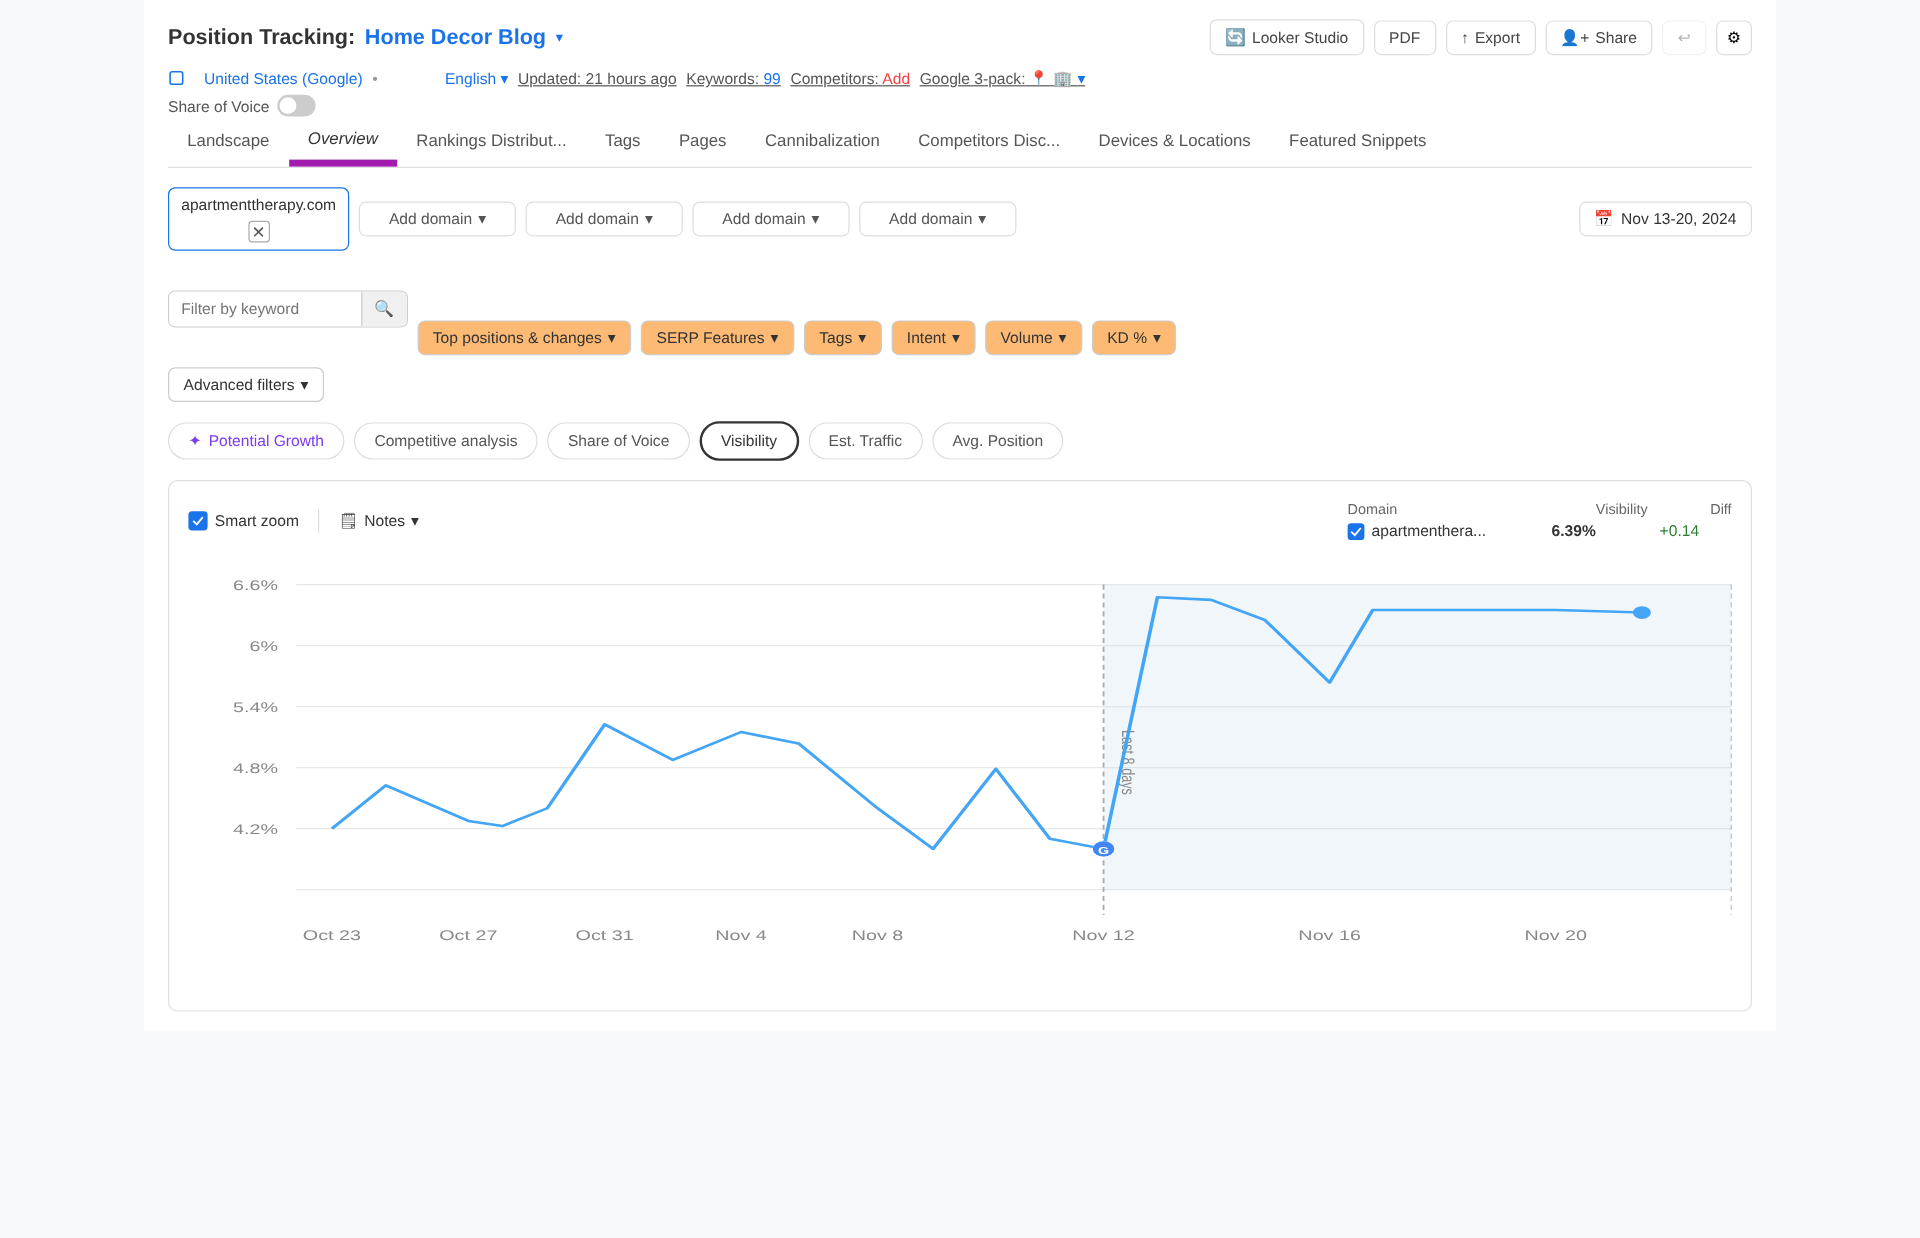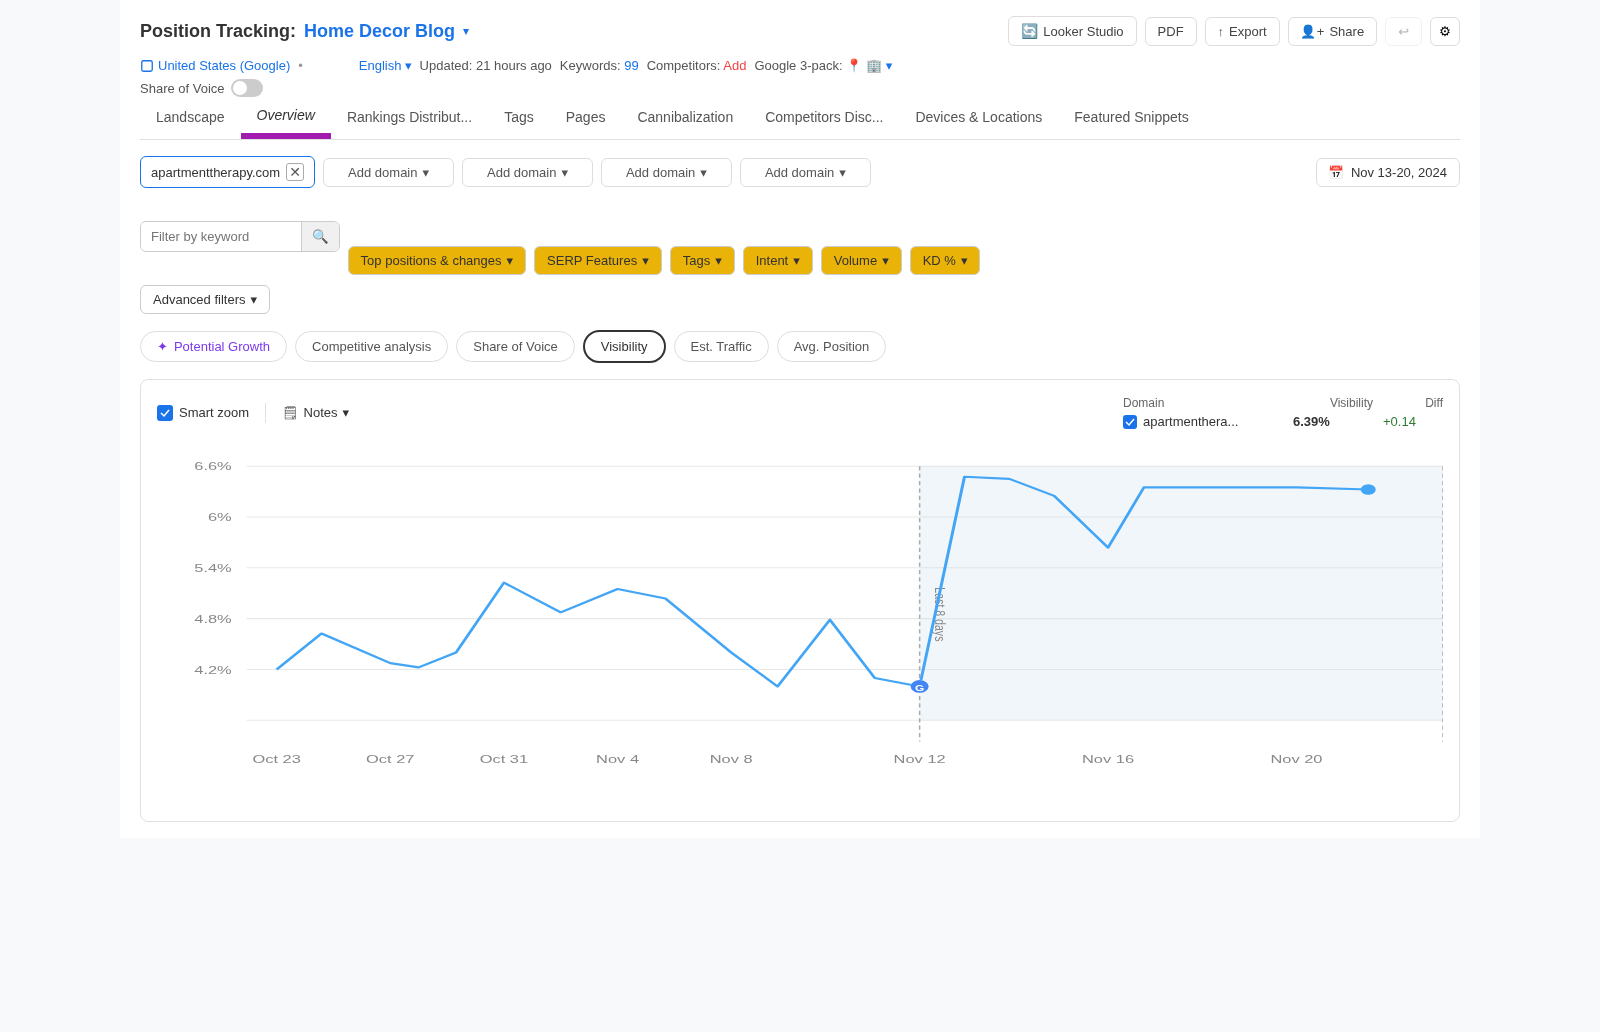--- a/index.html
+++ b/index.html
@@ -11,48 +11,48 @@
     .header-left { display: flex; align-items: center; gap: 8px; }
     .page-title { font-size: 18px; font-weight: 600; color: #333; }
     .project-name { font-size: 18px; font-weight: 600; color: #1a73e8; cursor: pointer; }
     .chevron-down { color: #1a73e8; font-size: 12px; }
     .header-right { display: flex; align-items: center; gap: 8px; }
     .btn-header { display: flex; align-items: center; gap: 5px; padding: 6px 12px; border: 1px solid #ddd; border-radius: 6px; background: #fff; cursor: pointer; font-size: 13px; color: #444; }
     .btn-settings { padding: 6px 8px; border: 1px solid #ddd; border-radius: 6px; background: #fff; cursor: pointer; }
 
     
     .sub-header { display: flex; align-items: center; flex-wrap: wrap; gap: 8px; margin-bottom: 6px; font-size: 13px; }
-    .location-badge { display: flex; align-items: center; gap: 4px; color: #1a73e8; cursor: pointer; }
+    .location-badge { display: flex; align-items: flex-start; gap: 16px; color: #1a73e8; cursor: pointer; }
     .location-badge svg { width: 14px; height: 14px; }
     .separator { color: #999; }
     .language { color: #1a73e8; cursor: pointer; padding-left: 48px; }
-    .meta-item { color: #555; }
+    .meta-item { color: #555; text-decoration: underline; }
     .meta-item a { color: #1a73e8; text-decoration: none; cursor: pointer; }
     .sov-toggle { display: flex; align-items: center; gap: 6px; font-size: 13px; color: #555; }
     .toggle { width: 32px; height: 18px; background: #ccc; border-radius: 9px; position: relative; cursor: pointer; }
     .toggle-knob { width: 14px; height: 14px; background: #fff; border-radius: 50%; position: absolute; top: 2px; left: 2px; transition: left 0.2s; }
 
     
     .tabs-nav { display: flex; align-items: center; gap: 0; border-bottom: 1px solid #e0e0e0; margin-bottom: 16px; overflow-x: auto; }
     .tab-item { padding: 10px 16px; cursor: pointer; font-size: 14px; color: #555; white-space: nowrap; border-bottom: 2px solid transparent; }
     .tab-item.active { color: #333; border-bottom: 6px solid #a21caf; font-weight: 500; font-style: italic; }
 
     
     .filter-bar { display: flex; align-items: center; gap: 8px; flex-wrap: wrap; margin-bottom: 10px; }
-    .domain-chip { display: flex; align-items: center; gap: 6px; padding: 6px 10px; border: 1.5px solid #1a73e8; border-radius: 6px; background: #fff; font-size: 13px; color: #333; }
+    .domain-chip { display: flex; align-items: center; gap: 6px; padding: 6px 10px; border: 1.5px solid #1a73e8; border-radius: 6px; background: #fff; font-size: 13px; color: #333; flex-direction: column; }
     .chip-close { cursor: pointer; color: #555; font-size: 14px; width: 18px; height: 18px; display: flex; align-items: center; justify-content: center; border: 1px solid #aaa; border-radius: 3px; }
     .add-domain-btn { display: flex; align-items: center; gap: 5px; padding: 6px 24px; border: 1px solid #ddd; border-radius: 6px; background: #fff; cursor: pointer; font-size: 13px; color: #555; }
     .date-range-btn { display: flex; align-items: center; gap: 6px; padding: 6px 12px; border: 1px solid #ddd; border-radius: 6px; background: #fff; cursor: pointer; font-size: 13px; color: #333; margin-left: auto; }
 
     
     .filter-row2 { display: flex; align-items: center; gap: 8px; flex-wrap: wrap; margin-bottom: 10px; }
     .search-input-wrap { display: flex; align-items: center; border: 1px solid #ccc; border-radius: 6px; overflow: hidden; }
     .search-input-wrap input { border: none; outline: none; padding: 6px 10px; font-size: 13px; width: 160px; }
     .search-btn { background: #f0f0f0; border: none; padding: 7px 10px; cursor: pointer; border-left: 1px solid #ccc; }
-    .filter-btn { display: flex; align-items: center; gap: 5px; padding: 6px 12px; border: 1px solid #ccc; border-radius: 6px; background: #eab308; cursor: pointer; font-size: 13px; color: #333; margin-top: 48px; }
+    .filter-btn { display: flex; align-items: center; gap: 5px; padding: 6px 12px; border: 1px solid #ccc; border-radius: 6px; background: #fdba74; cursor: pointer; font-size: 13px; color: #333; margin-top: 48px; }
 
     
     .advanced-filter-btn { display: flex; align-items: center; gap: 5px; padding: 6px 12px; border: 1px solid #ccc; border-radius: 6px; background: #fff; cursor: pointer; font-size: 13px; color: #333; }
 
     
     .segment-tabs { display: flex; align-items: center; gap: 8px; margin-bottom: 16px; flex-wrap: wrap; }
     .seg-tab { padding: 7px 16px; border: 1px solid #ddd; border-radius: 20px; background: #fff; cursor: pointer; font-size: 13px; color: #555; }
     .seg-tab.active { border: 2px solid #333; font-weight: 500; color: #333; }
     .seg-tab.special { display: flex; align-items: center; gap: 6px; color: #7c3aed; border-color: #ddd; }
 

